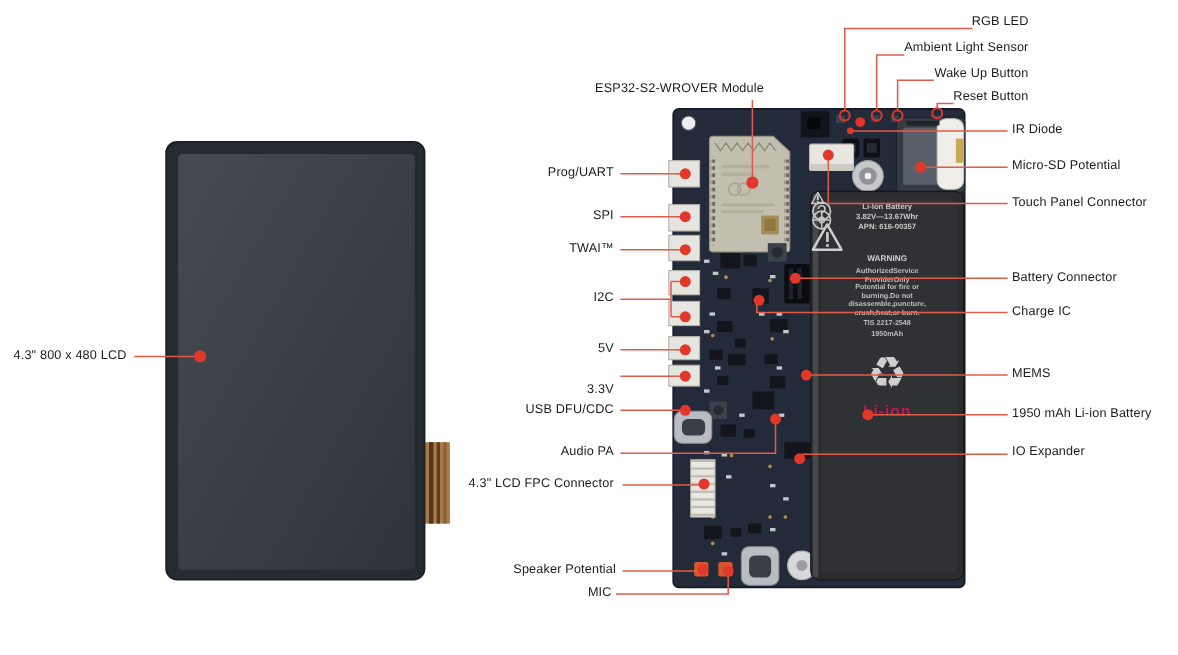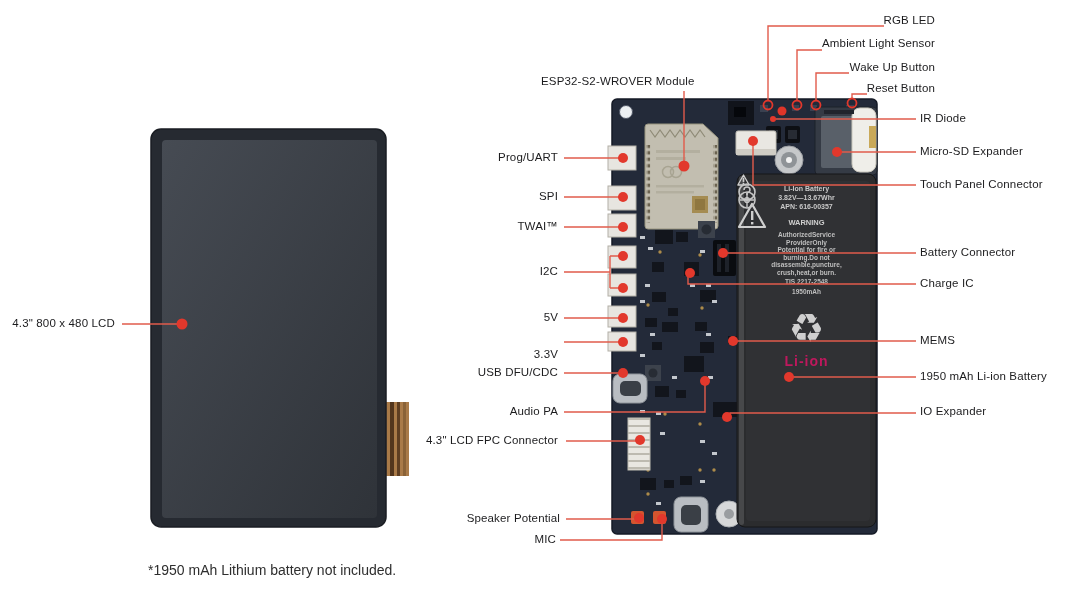--- a/index.html
+++ b/index.html
@@ -7,21 +7,21 @@
          font-family:"Liberation Sans","DejaVu Sans",sans-serif;}
   #stage svg{position:absolute;left:0;top:0;}
   .lbl{position:absolute;font-size:11.5px;line-height:13px;color:#1c1c1e;letter-spacing:.15px;white-space:nowrap;z-index:4;text-align:right;}
   .lbl.r{text-align:right;}
   #scene{z-index:1;}
   #leaders{z-index:3;}
   #battery-text{position:absolute;left:737px;top:174px;width:139px;height:353px;z-index:2;
     display:flex;flex-direction:column;align-items:center;color:#c6c6c6;text-align:center;}
   .bt-s{font-size:7px;line-height:9px;font-weight:700;color:#c9c9c9;}
   .bt-xs{font-size:6.5px;line-height:7.5px;font-weight:700;color:#bfbfbf;}
-  .bt-warnrow{display:flex;align-items:center;gap:3px;font-size:7.5px;font-weight:700;color:#cfcfcf;margin-top:7px;}
+  .bt-warnrow{display:flex;align-items:center;gap:3px;font-size:7.5px;font-weight:700;color:#cfcfcf;margin-top:19px;}
   .recycle{font-family:"DejaVu Sans",sans-serif;font-size:40px;line-height:42px;color:#cfcfcf;margin-top:12px;}
   .liion{font-size:14px;font-weight:700;letter-spacing:1px;color:#be185d;margin-top:4px;}
   #footnote{position:absolute;left:148px;top:562px;font-size:14px;color:#2e2e2e;z-index:4;}
 </style>
 </head>
 <body>
 
 <div id="stage">
 
   <svg id="scene" width="1071" height="595" viewBox="0 0 1071 595">
@@ -321,22 +321,21 @@
   <div class="lbl r" style="right:513px;top:434px">4.3" LCD FPC Connector</div>
   <div class="lbl r" style="right:511px;top:512px">Speaker Potential</div>
   <div class="lbl r" style="right:515px;top:533px">MIC</div>
 
   <div class="lbl r" style="right:136px;top:14px">RGB LED</div>
   <div class="lbl r" style="right:136px;top:37px">Ambient Light Sensor</div>
   <div class="lbl r" style="right:136px;top:61px">Wake Up Button</div>
   <div class="lbl r" style="right:136px;top:82px">Reset Button</div>
 
   <div class="lbl" style="left:920px;top:112px">IR Diode</div>
-  <div class="lbl" style="left:920px;top:145px">Micro-SD Expander</div>
+  <div class="lbl" style="left:920px;top:145px">Micro-SD Potential</div>
   <div class="lbl" style="left:920px;top:178px">Touch Panel Connector</div>
   <div class="lbl" style="left:920px;top:246px">Battery Connector</div>
   <div class="lbl" style="left:920px;top:277px">Charge IC</div>
   <div class="lbl" style="left:920px;top:334px">MEMS</div>
   <div class="lbl" style="left:920px;top:370px">1950 mAh Li-ion Battery</div>
   <div class="lbl" style="left:920px;top:405px">IO Expander</div>
 
-  <div id="footnote">*1950 mAh Lithium battery not included.</div>
 </div>
 
 </body></html>

